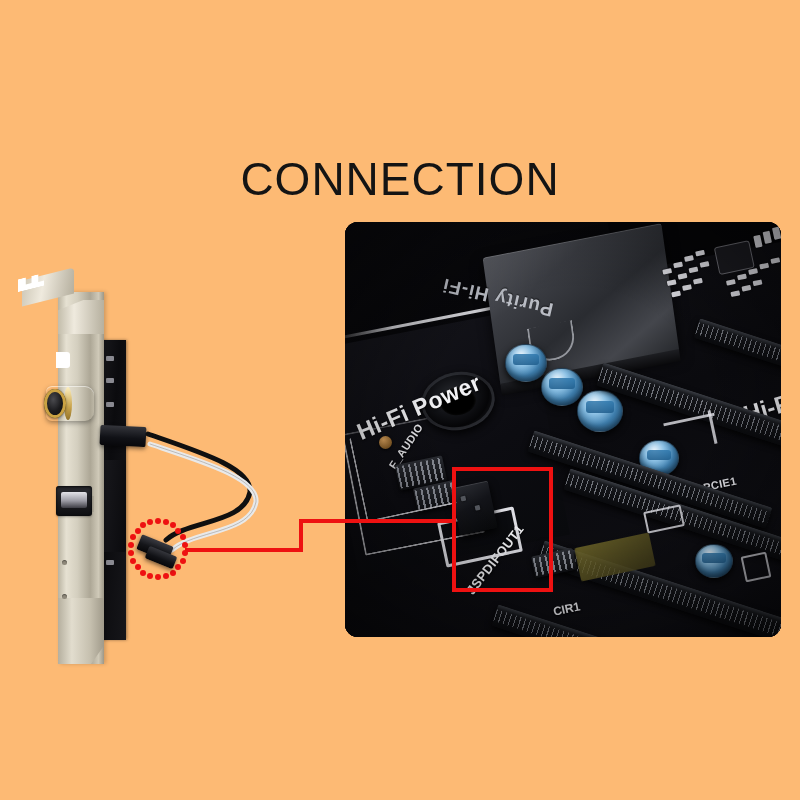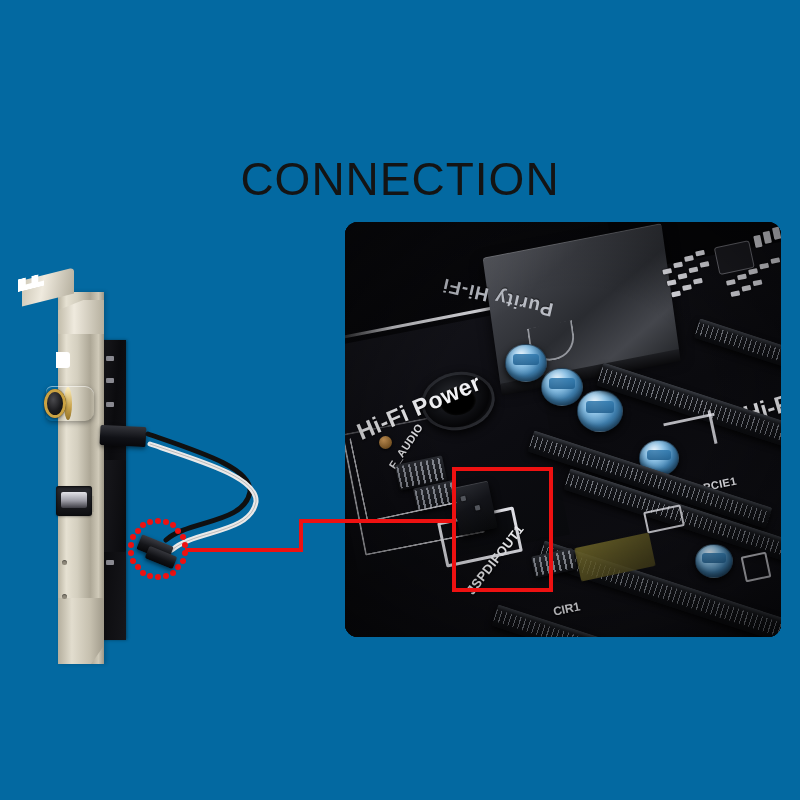--- a/index.html
+++ b/index.html
@@ -3,21 +3,21 @@
 <meta charset="utf-8">
 <style>
   html,body{margin:0;padding:0;}
   body{
     width:800px;height:800px;
     background:#ffffff;
     font-family:"Liberation Sans", sans-serif;
     overflow:hidden;
     position:relative;
   }
-  #stage{position:absolute;left:0;top:0;width:800px;height:800px;background:#0369a1;}
+  #stage{position:absolute;left:0;top:0;width:800px;height:800px;background:#fdba74;}
 
   
   .title{
     position:absolute;left:0;top:152px;width:800px;
     text-align:center;
     font-size:46px;
     letter-spacing:1px;
     color:#141414;
     font-weight:400;
     white-space:nowrap;

